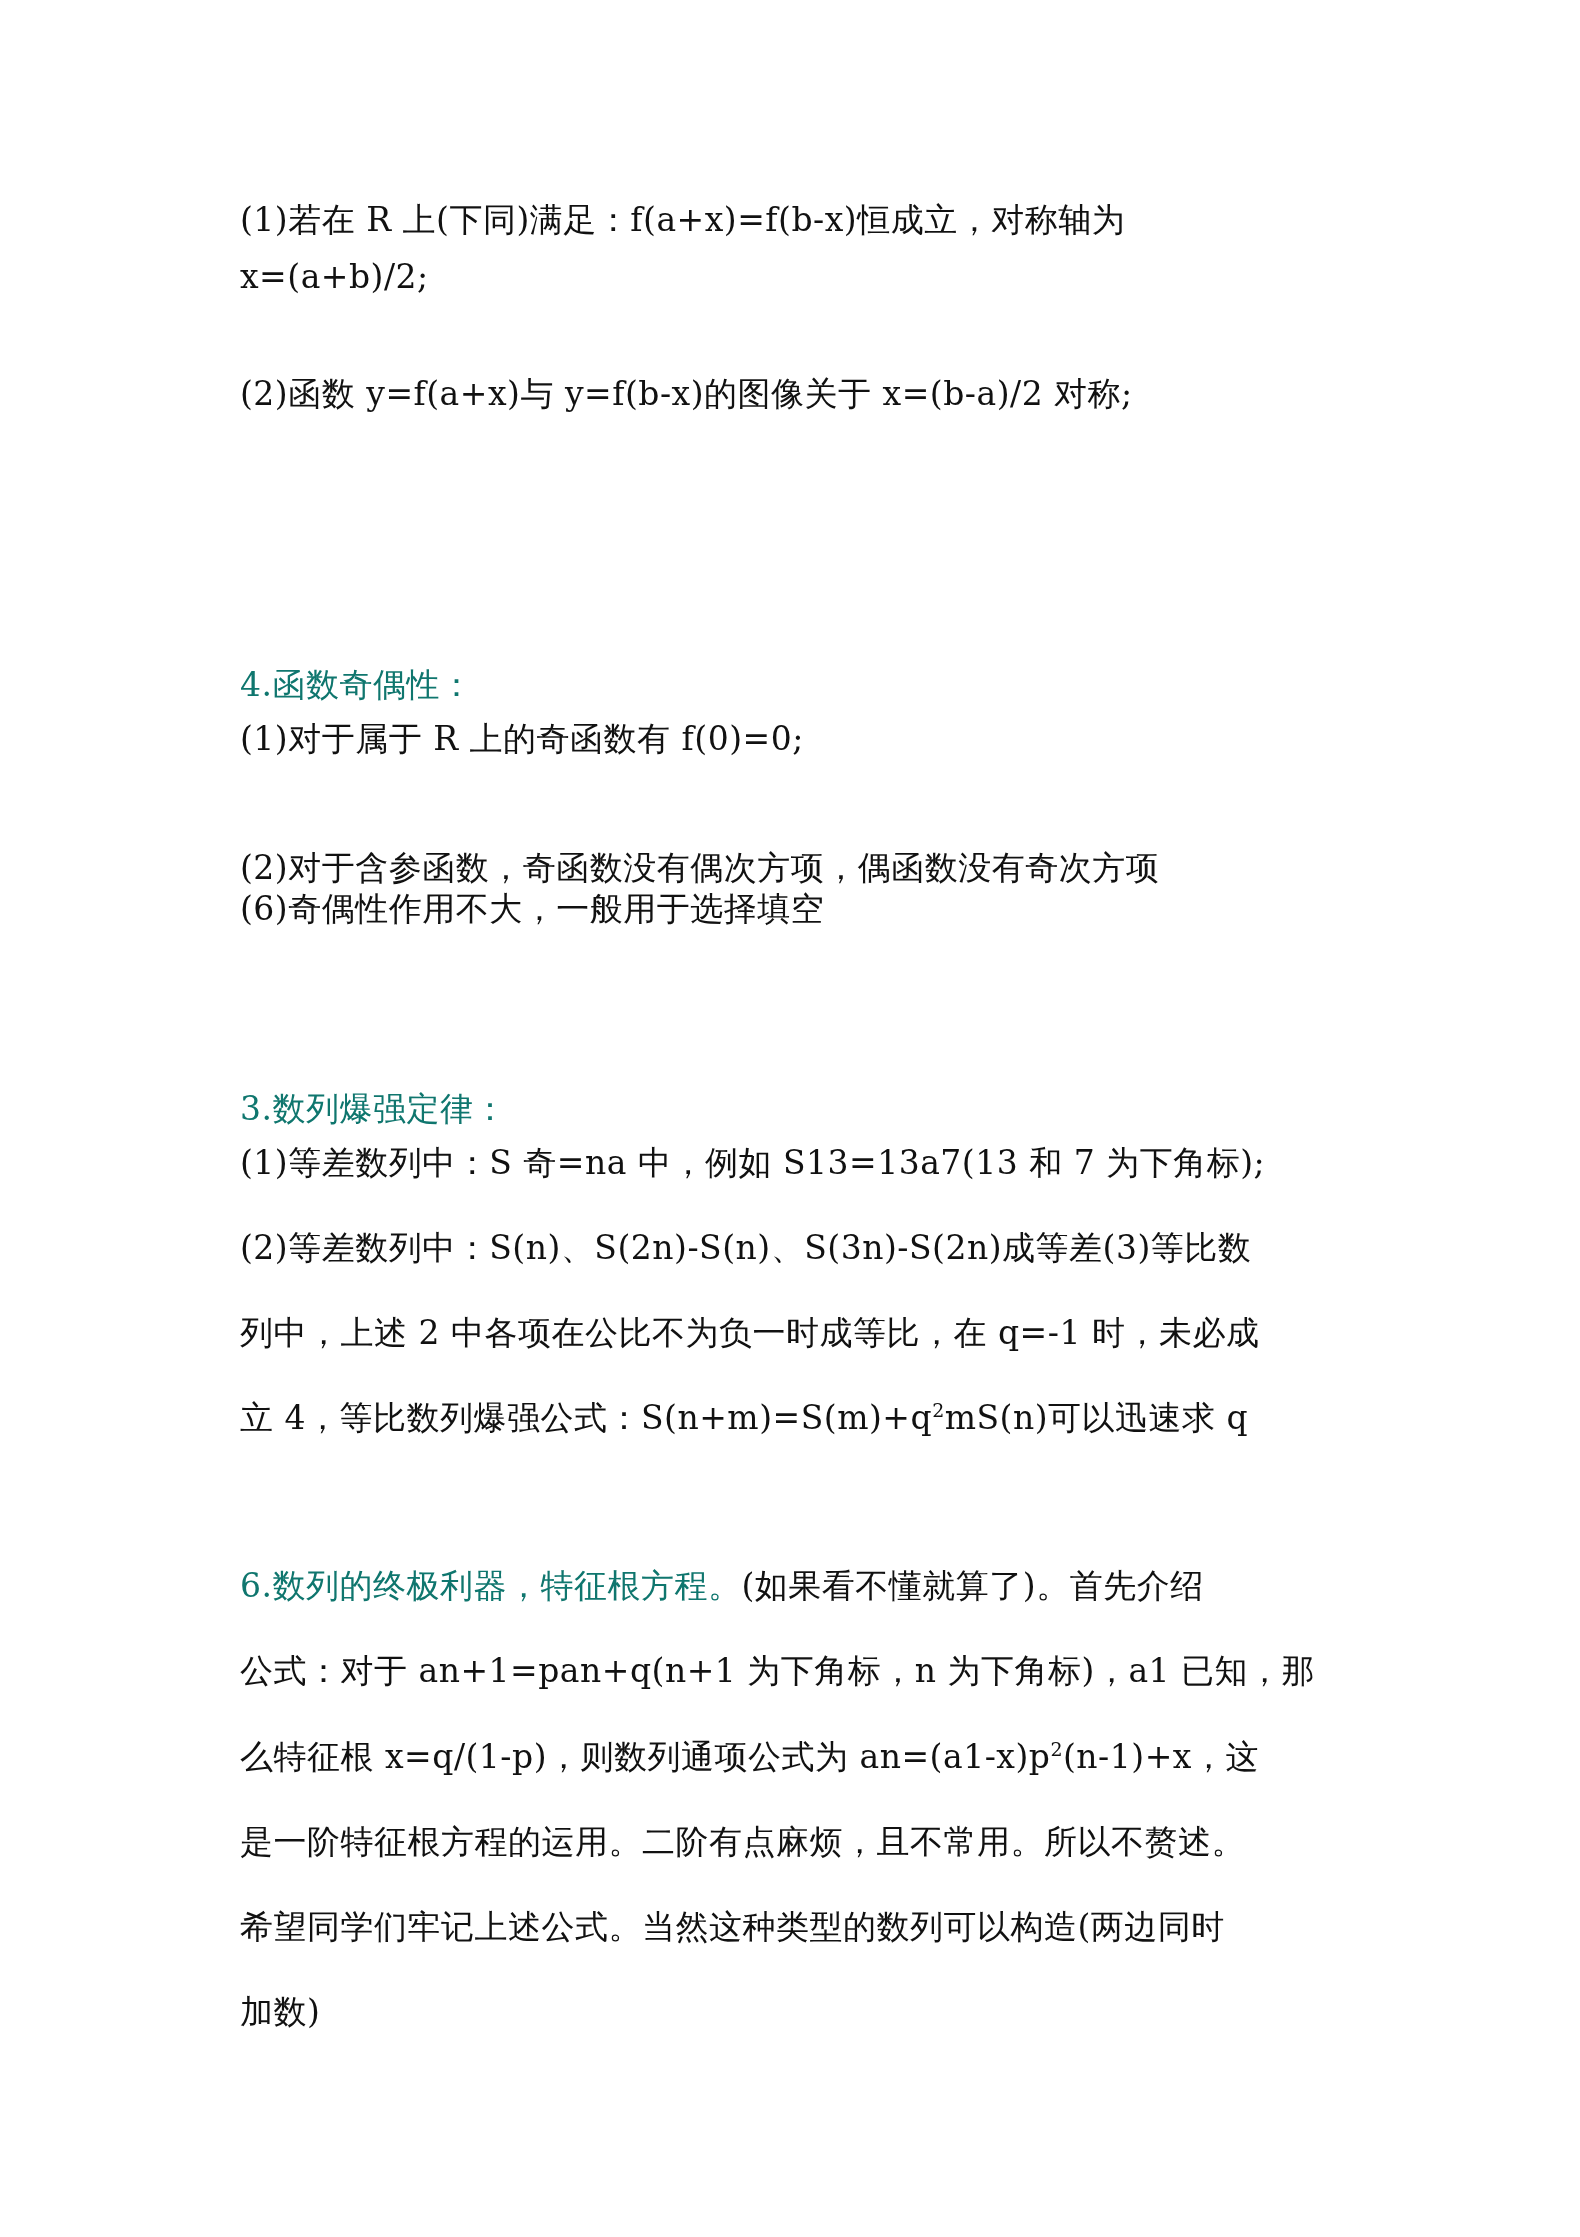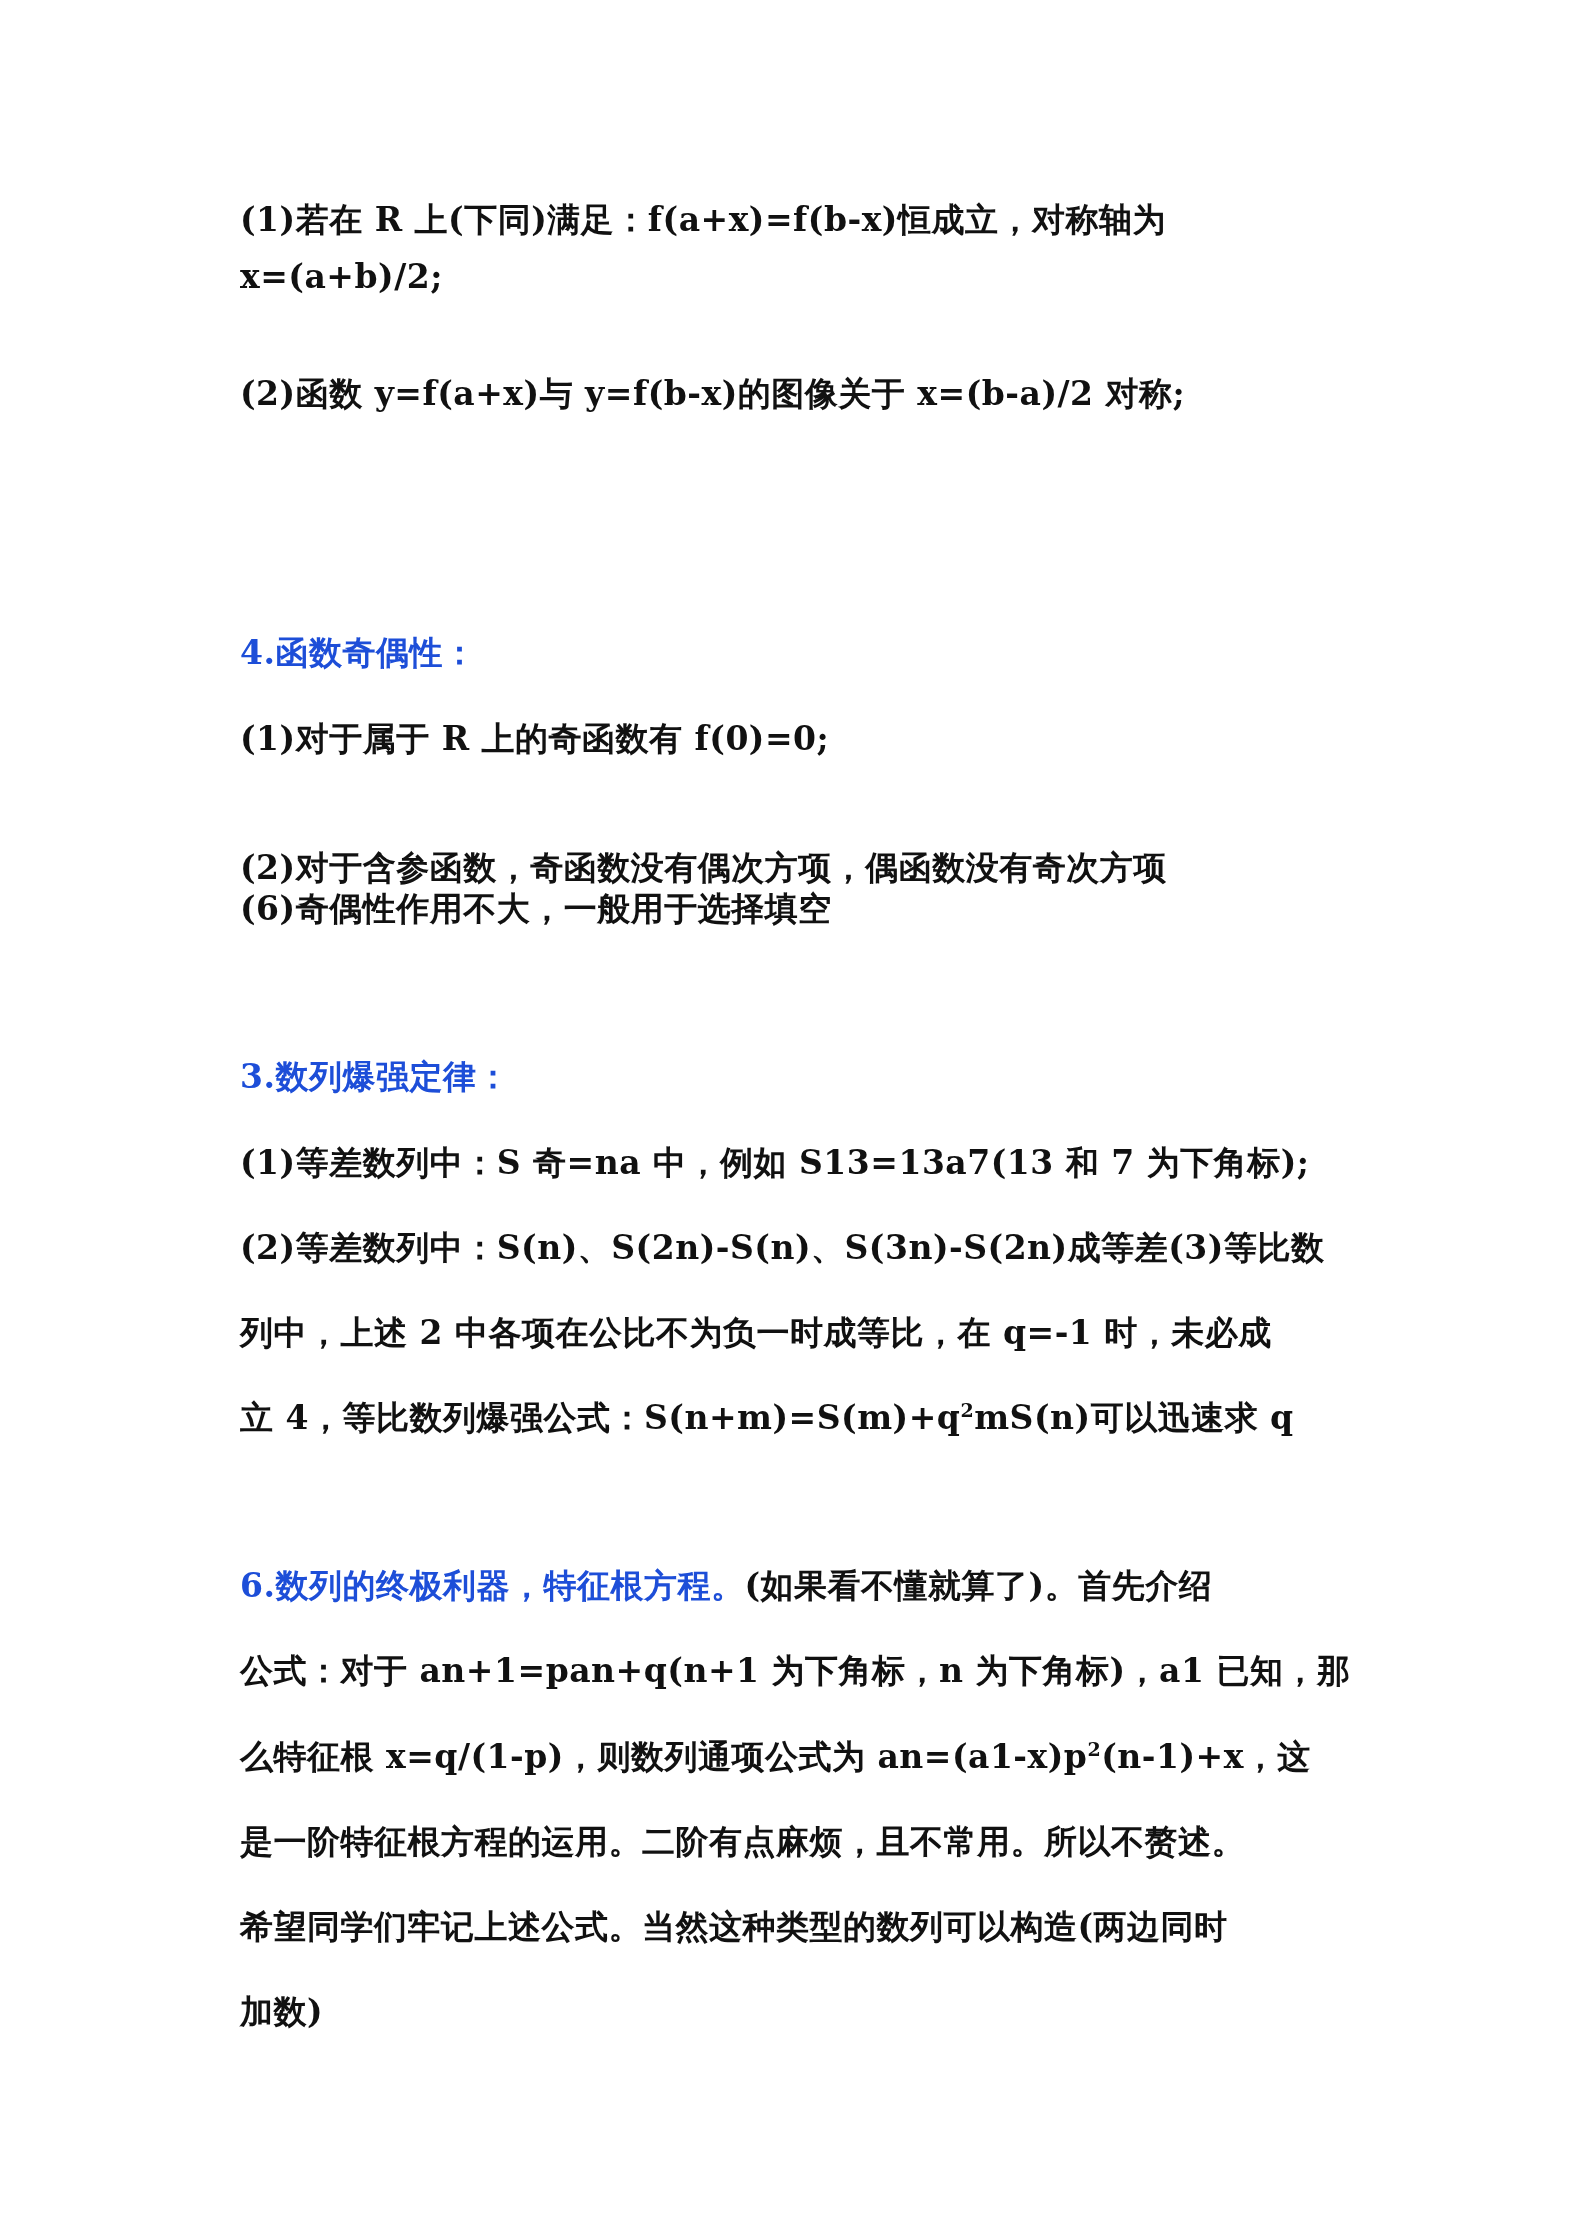--- a/index.html
+++ b/index.html
@@ -1,20 +1,20 @@
 <!DOCTYPE html>
 <html><head>
 <meta charset="utf-8">
 <style>
   html, body { margin: 0; padding: 0; background: #ffffff; }
   body { width: 1580px; height: 2237px; position: relative; overflow: hidden;
          font-family: "DejaVu Serif", "Liberation Serif", serif; color: #111; }
-  .page { position: absolute; left: 0; top: 0; width: 1580px; height: 2237px; font-weight: bold; }
+  .page { position: absolute; left: 0; top: 0; width: 1580px; height: 2237px; }
   .line { position: absolute; left: 240px; font-size: 33px; line-height: 40px; white-space: nowrap; letter-spacing: 0.5px; }
-  .heading { color: #1d4ed8; }
+  .heading { color: #0f766e; margin-top: 32px; }
   sup { font-size: 19px; vertical-align: 12px; line-height: 0; }
 </style>
 </head>
 <body>
 
 <div class="page">
 
   <div class="line" style="top:200px">(1)若在 R 上(下同)满足：f(a+x)=f(b-x)恒成立，对称轴为</div>
   <div class="line" style="top:257px">x=(a+b)/2;</div>
   <div class="line" style="top:374px">(2)函数 y=f(a+x)与 y=f(b-x)的图像关于 x=(b-a)/2 对称;</div>

